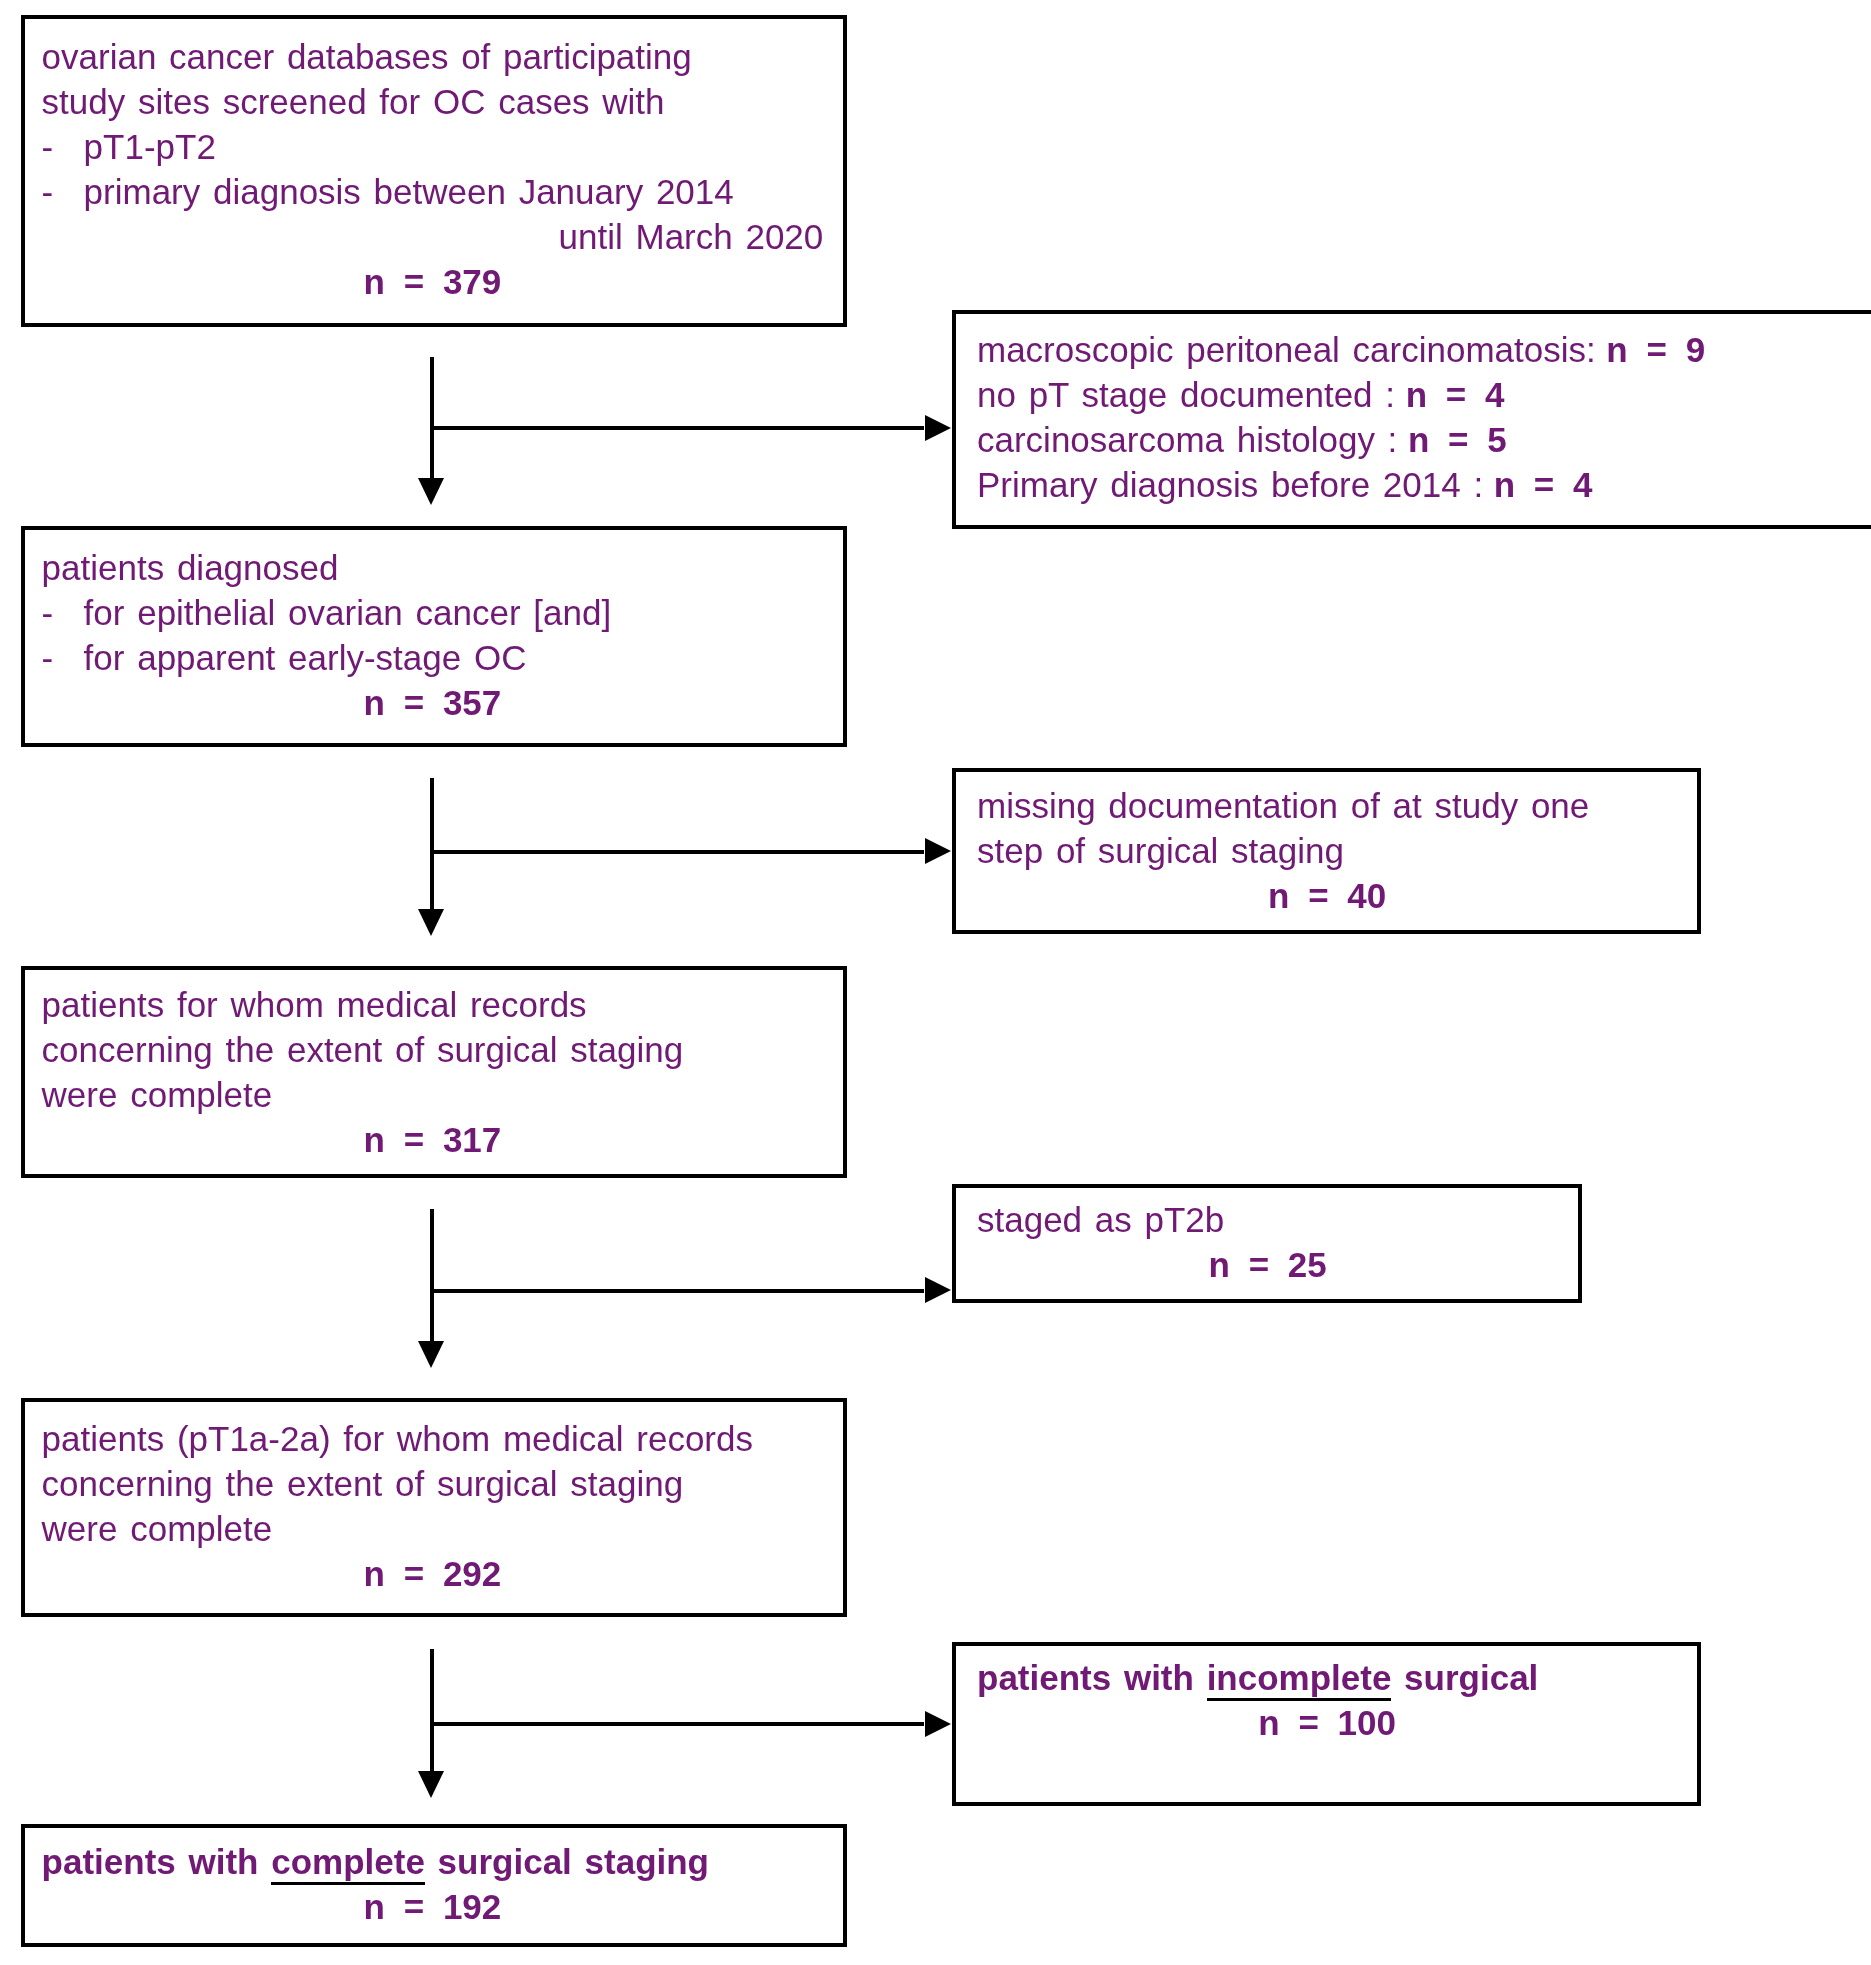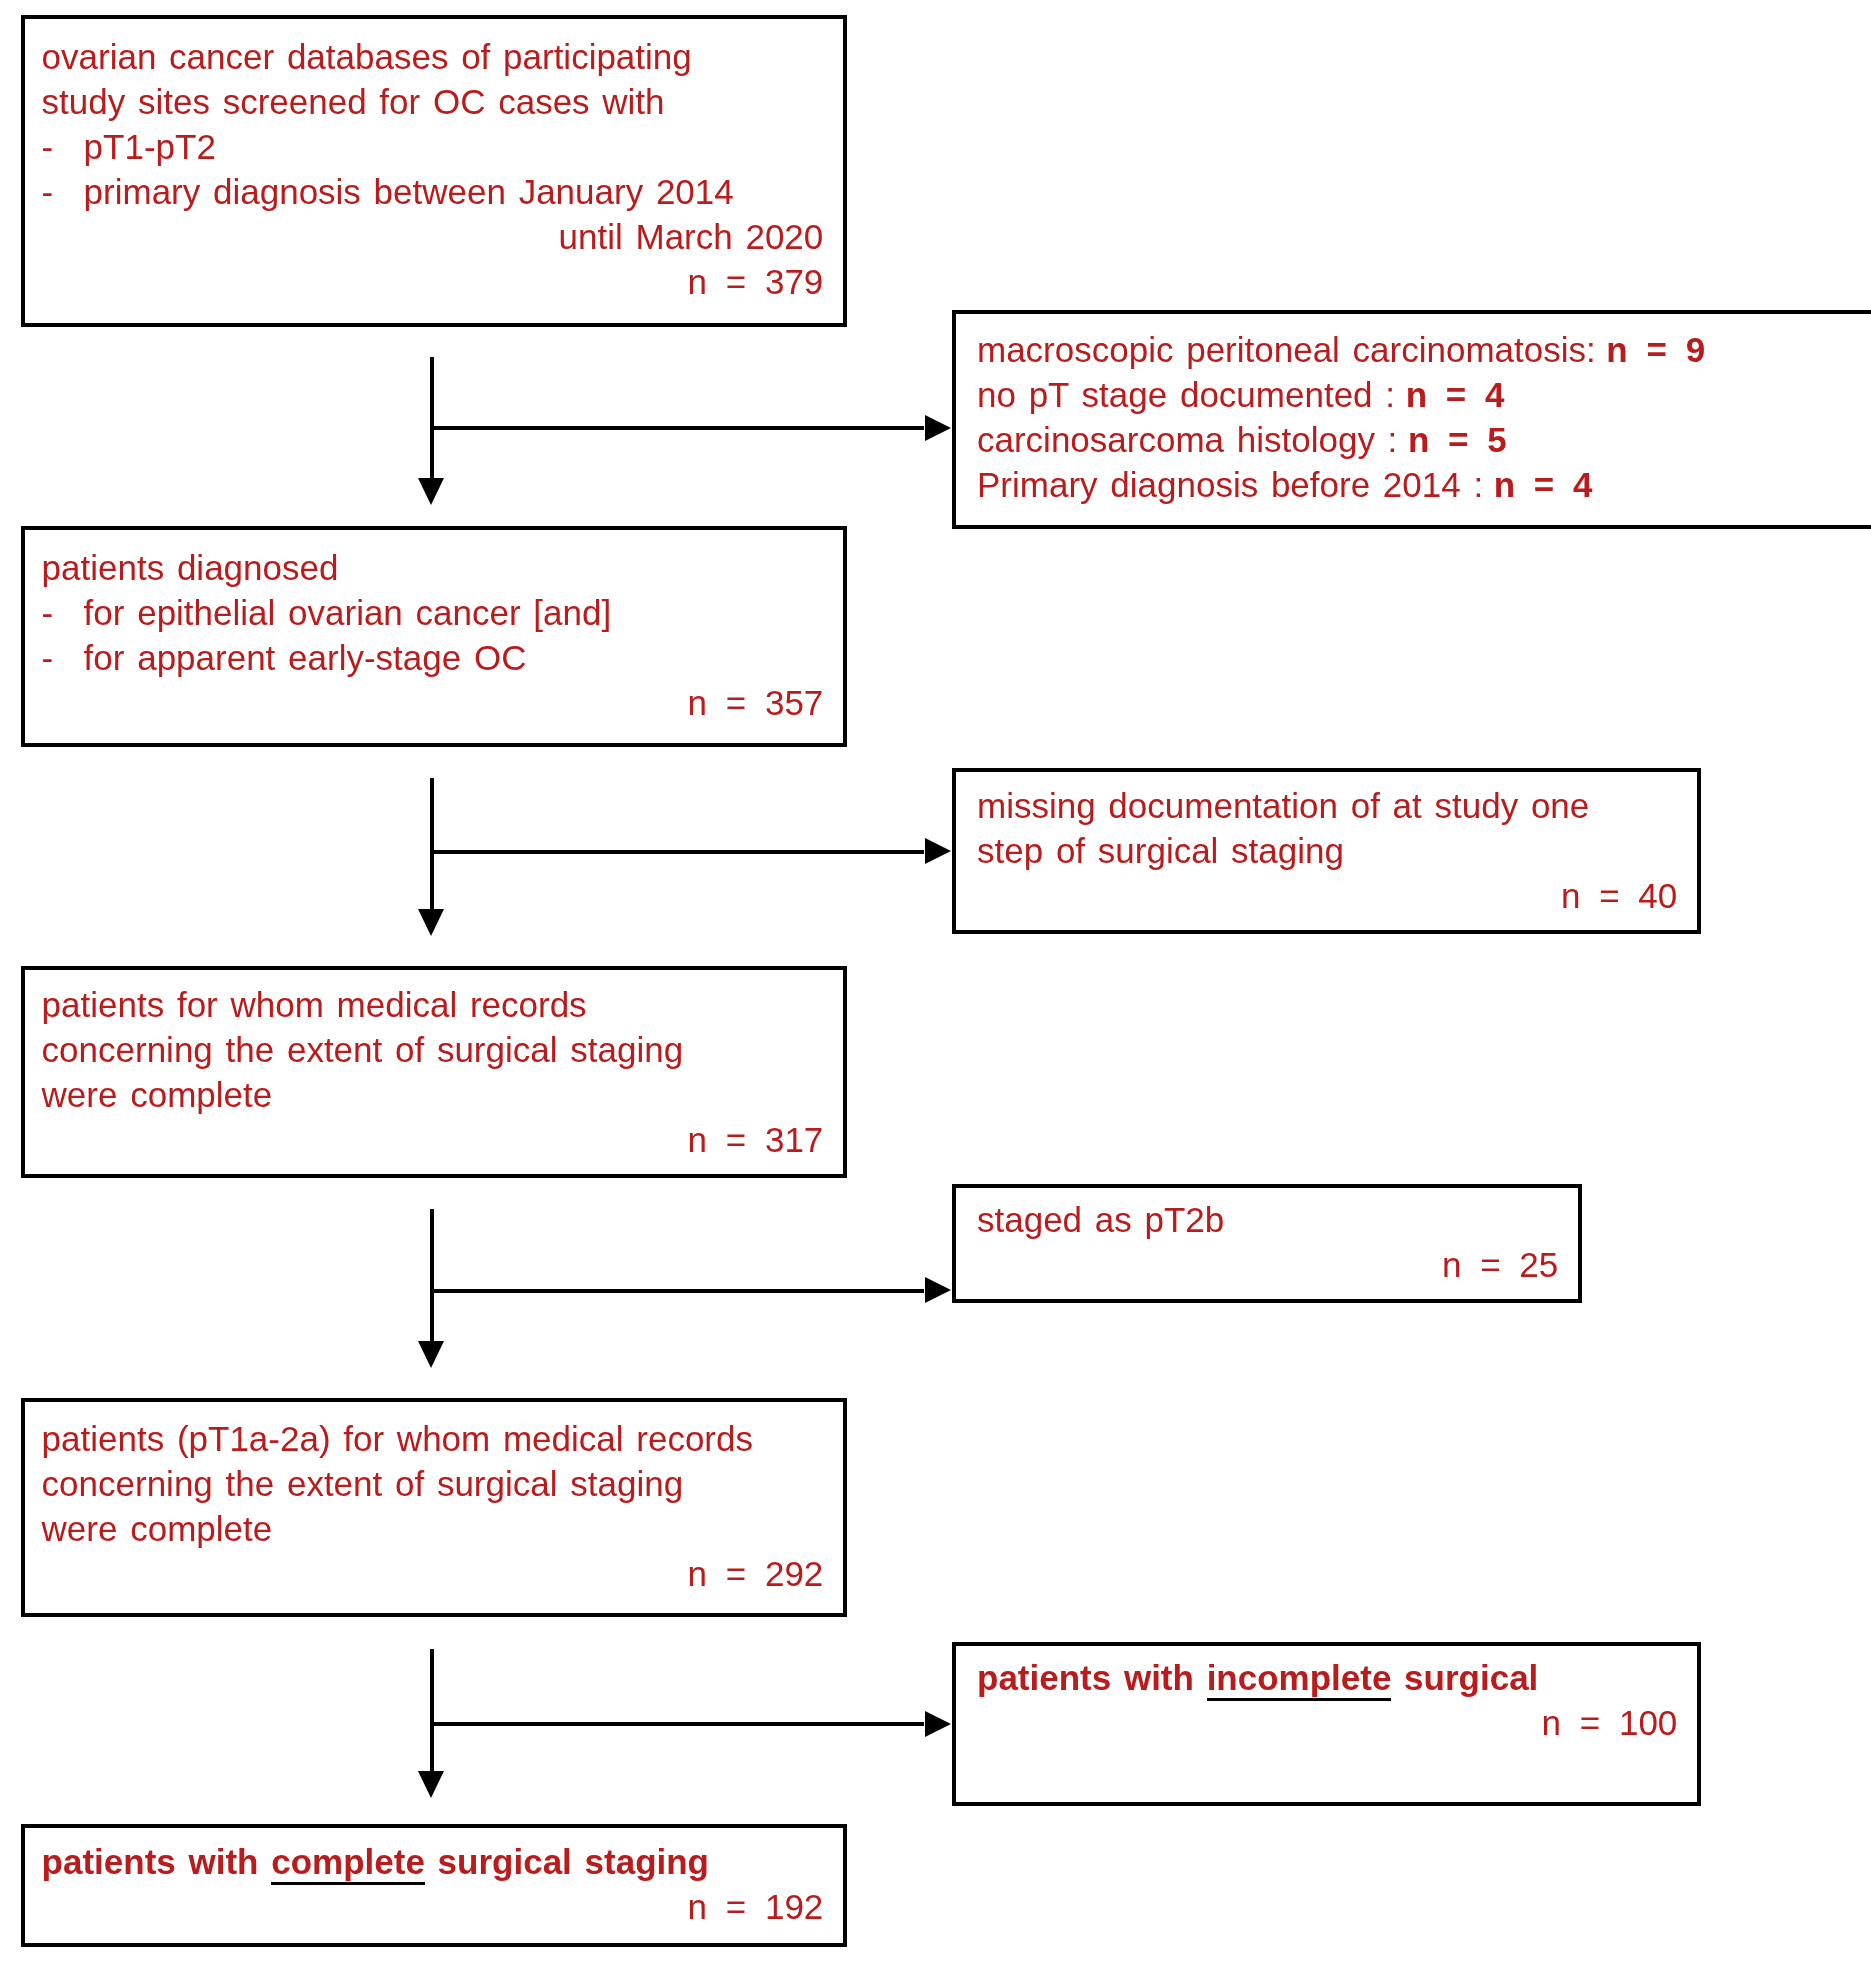--- a/index.html
+++ b/index.html
@@ -3,35 +3,35 @@
 <meta charset="utf-8">
 <style>
   html, body { margin: 0; padding: 0; background: #ffffff; }
   .stage {
     position: relative;
     width: 1871px;
     height: 1965px;
     background: #ffffff;
     font-family: "Liberation Sans", sans-serif;
     font-size: 35px;
-    color: #b91c1c;
+    color: #701a75;
   }
   .box {
     position: absolute;
     background: #ffffff;
     border: 4.5px solid #000000;
     box-sizing: border-box;
     overflow: hidden;
   }
   .left-box  { left: 21px;  width: 826px; padding-left: 16.6px; padding-right: 19.7px; }
   .right-box { left: 952px; padding-left: 21px; padding-right: 19.7px; }
   .bline { white-space: nowrap; line-height: 45px; word-spacing: 3px; }
   .dash { display: inline-block; width: 42px; }
   .cont { padding-left: 42px; text-align: right; }
-  .nline { text-align: right; font-weight: normal; word-spacing: 9px; }
+  .nline { text-align: center; font-weight: bold; word-spacing: 9px; }
   .nval  { font-weight: bold; word-spacing: 9px; margin-left: 10.6px; }
   .bold  { font-weight: bold; }
   .uline { border-bottom: 3.8px solid #000000; padding-bottom: 0.8px; }
   .vline, .hline { position: absolute; background: #000000; }
   .vline { width: 3.8px; }
   .hline { height: 3.8px; }
   .head-down {
     position: absolute; width: 0; height: 0;
     border-left: 13px solid transparent;
     border-right: 13px solid transparent;

